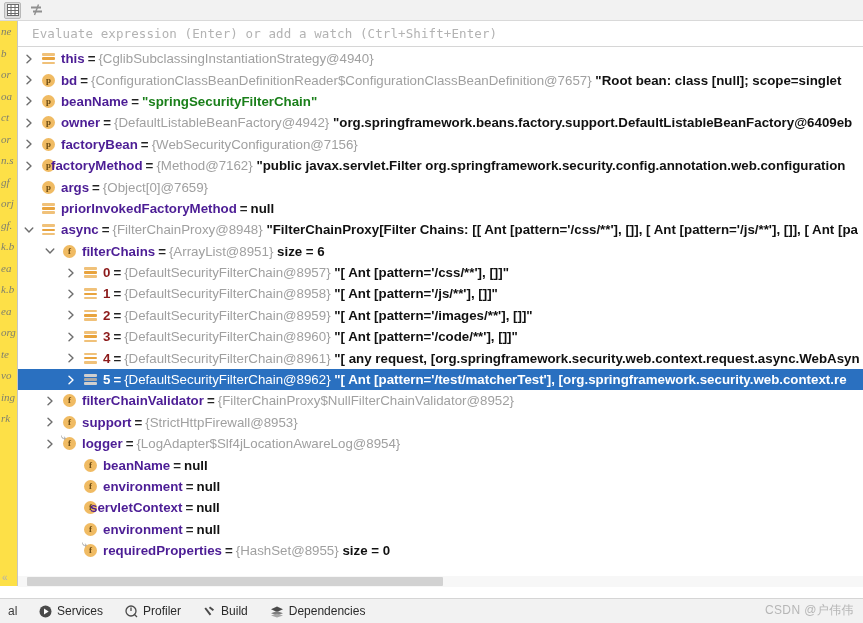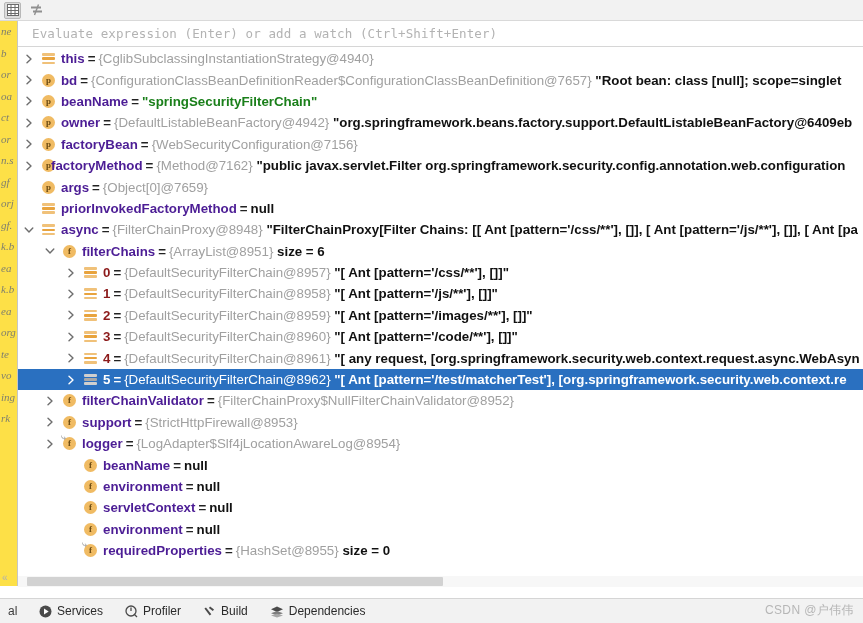--- a/index.html
+++ b/index.html
@@ -619,21 +619,21 @@
         <span class="content" style="left: 85px;">
           <span class="label">environment</span>
           <span class="eq">=</span>
           <span class="nul">null</span>
         </span>
       </div>
       <div class="row">
         <span class="ico" style="left: 66px;">
           <span class="ico-circle">f</span>
         </span>
-        <span class="content" style="left: 85px;">
+        <span class="content" style="left: 72px;">
           <span class="label">servletContext</span>
           <span class="eq">=</span>
           <span class="nul">null</span>
         </span>
       </div>
       <div class="row">
         <span class="ico" style="left: 66px;">
           <span class="ico-circle">f</span>
         </span>
         <span class="content" style="left: 85px;">

